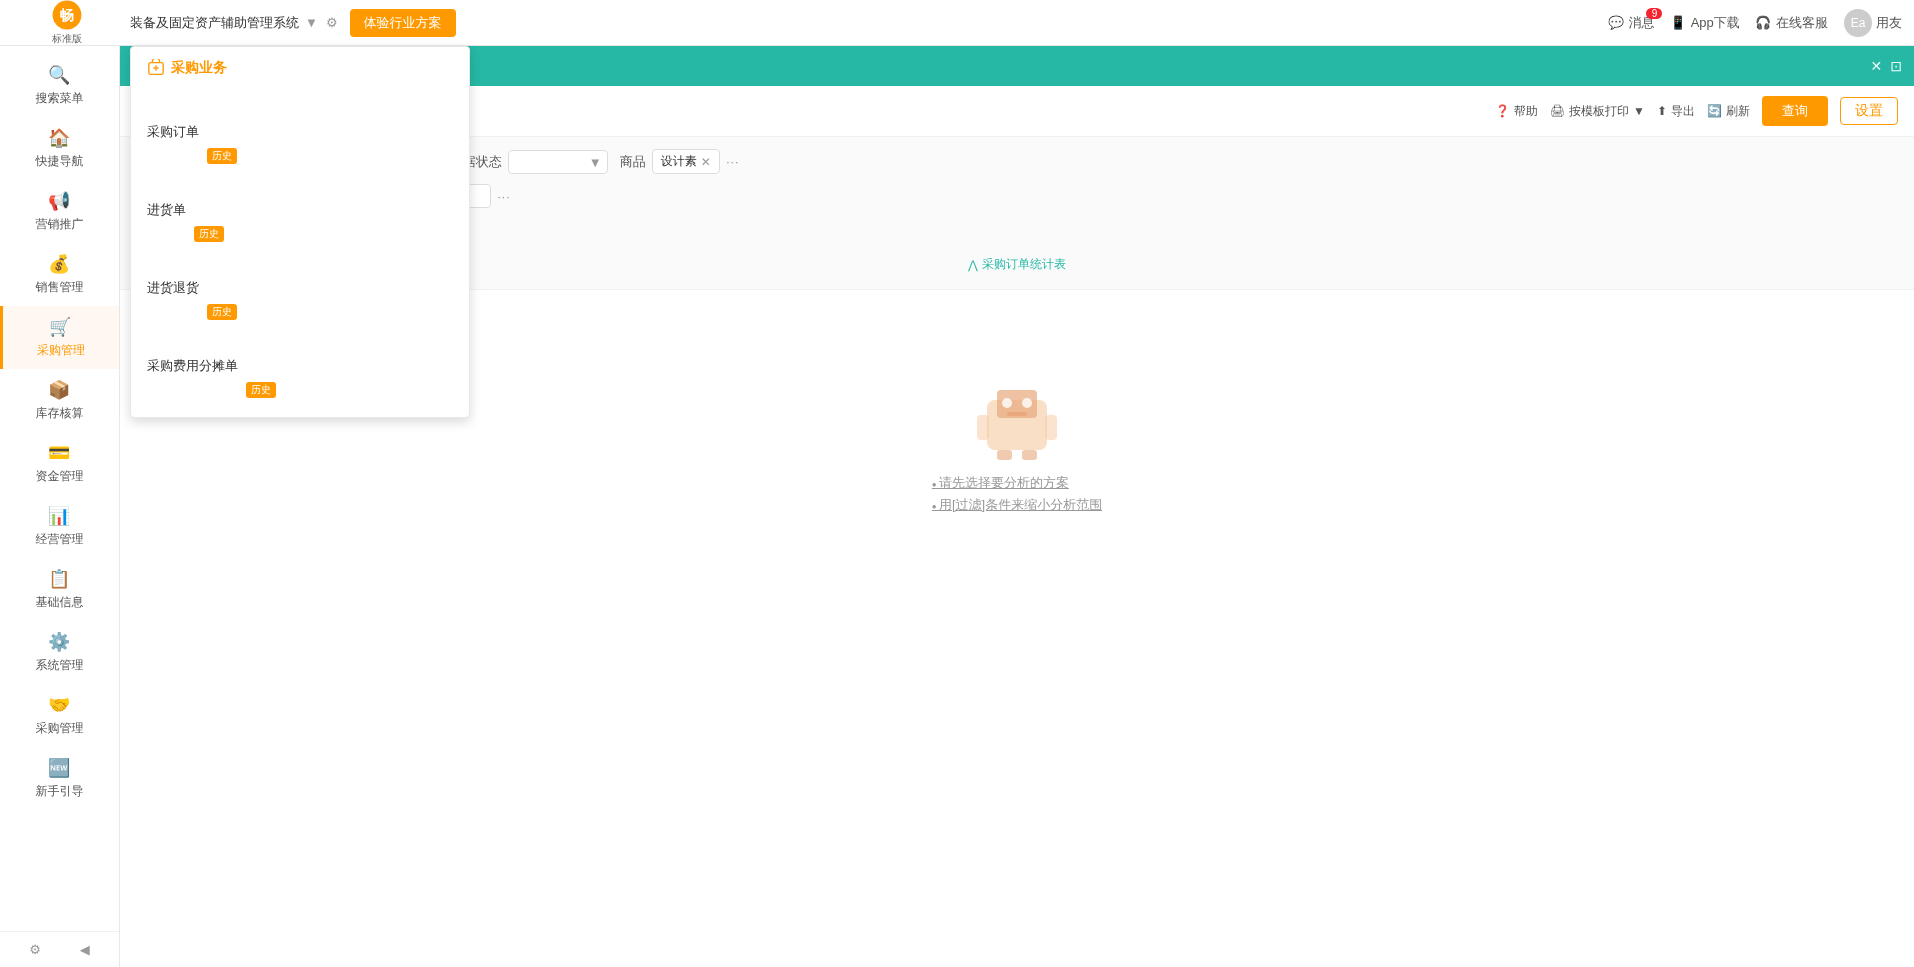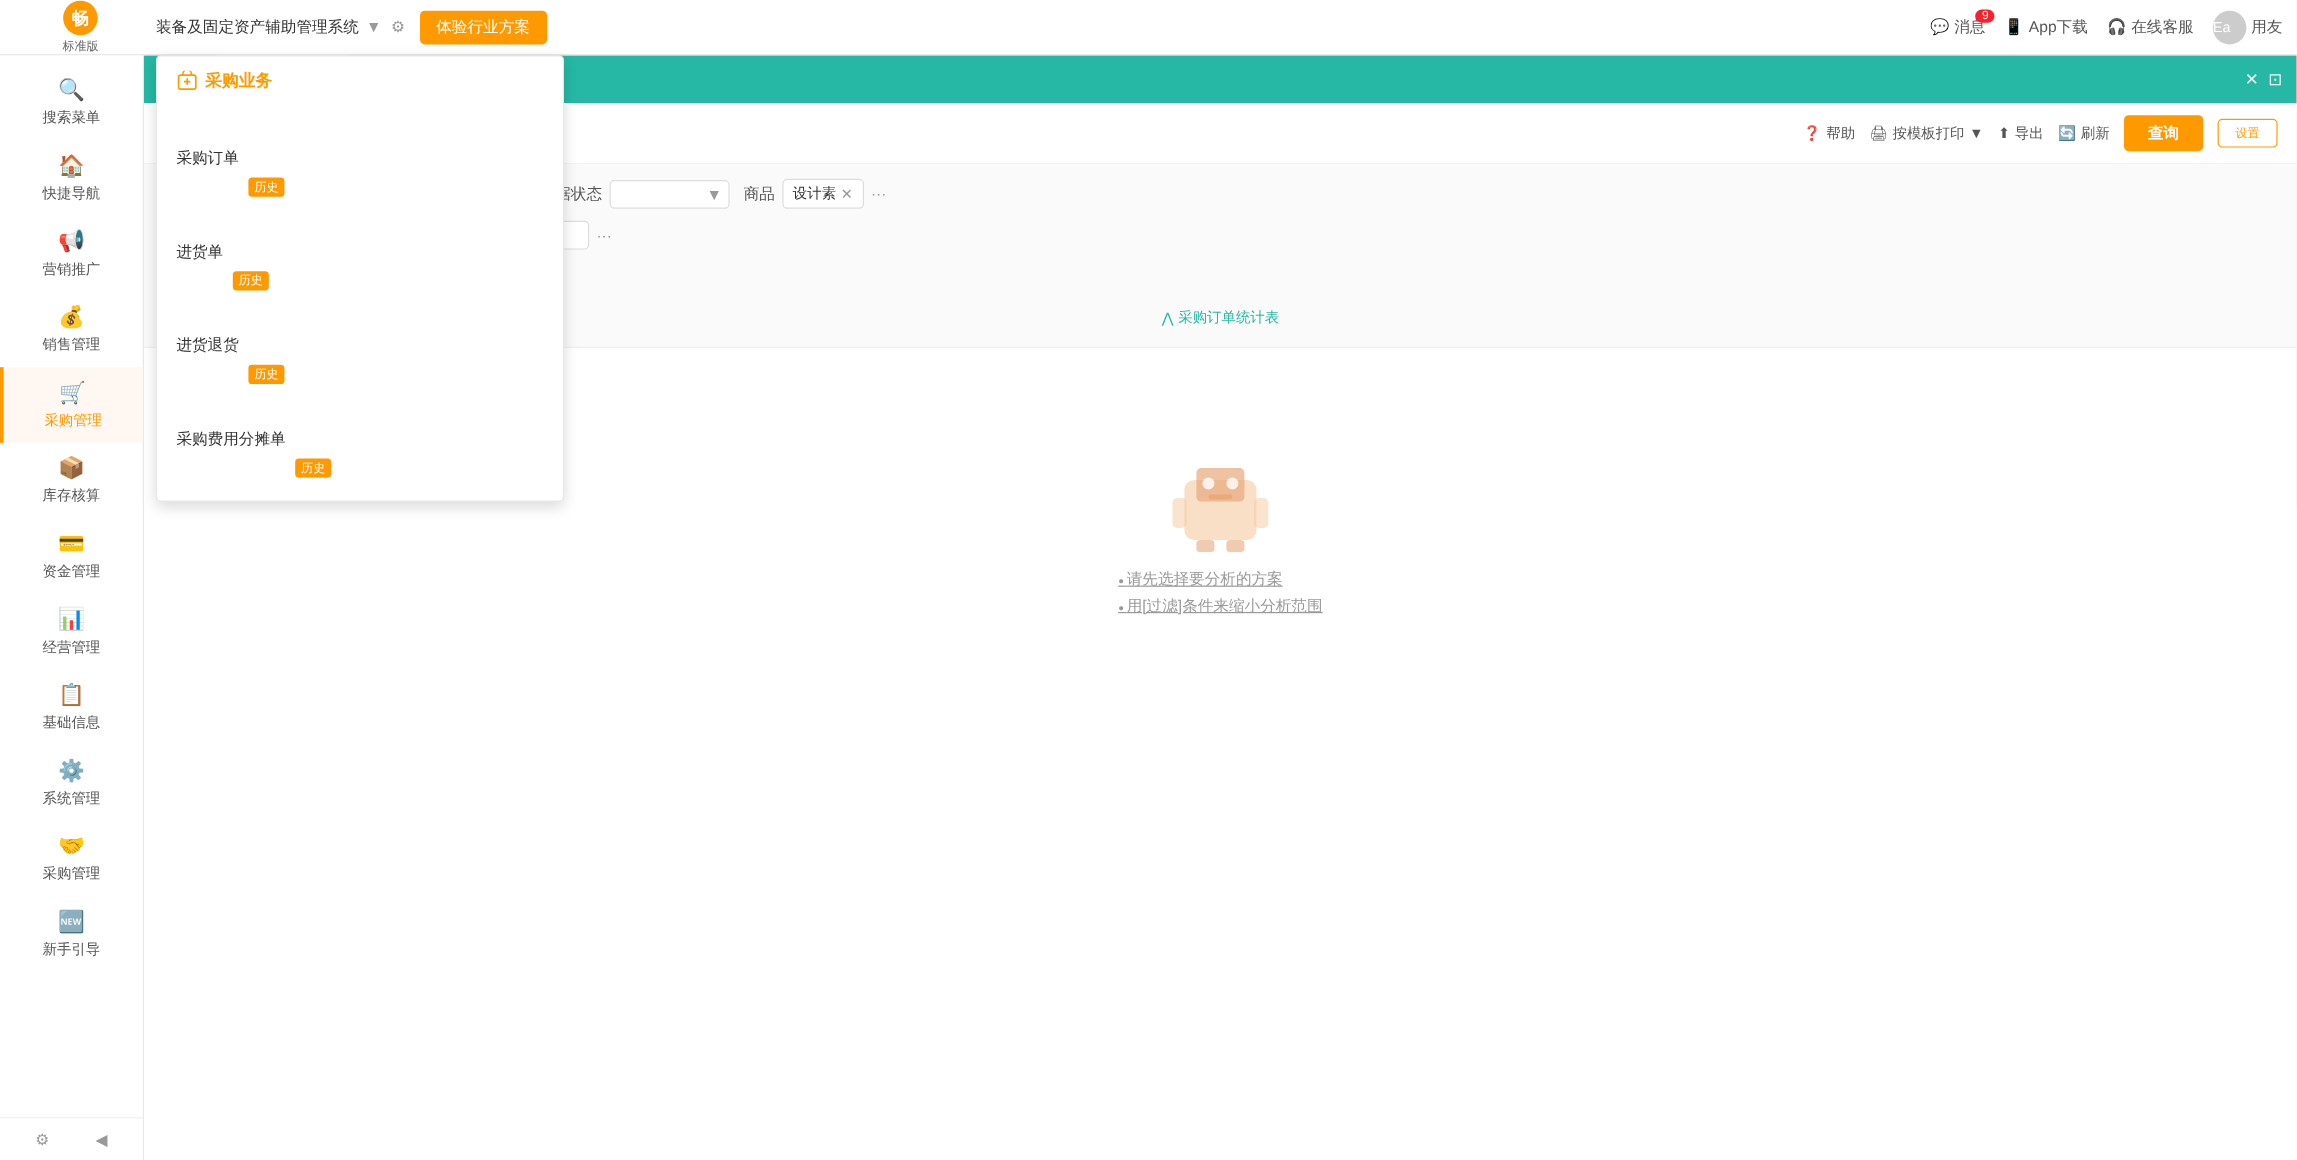--- a/index.html
+++ b/index.html
@@ -84,21 +84,21 @@
       min-width: 16px;
       text-align: center;
     }
     .user-avatar {
       width: 28px;
       height: 28px;
       border-radius: 50%;
       background: #ccc;
       display: flex;
       align-items: center;
-      justify-content: flex-start;
+      justify-content: center;
       color: #fff;
       font-size: 12px;
     }
 
     
     .layout {
       display: flex;
       height: calc(100vh - 46px);
     }
 
@@ -227,30 +227,29 @@
       font-size: 12px;
     }
     .query-btn {
       background: #f90;
       color: #fff;
       border: none;
       border-radius: 4px;
       padding: 6px 20px;
       cursor: pointer;
       font-size: 13px;
-      font-weight: bold;
     }
     .set-btn {
       background: #fff;
       color: #f90;
       border: 1px solid #f90;
       border-radius: 4px;
       padding: 4px 14px;
       cursor: pointer;
-      font-size: 10px;
+      font-size: 14px;
     }
 
     
     .filter-area {
       padding: 12px 16px;
       background: #fafafa;
       border-bottom: 1px solid #f0f0f0;
     }
     .filter-row {
       display: flex;

